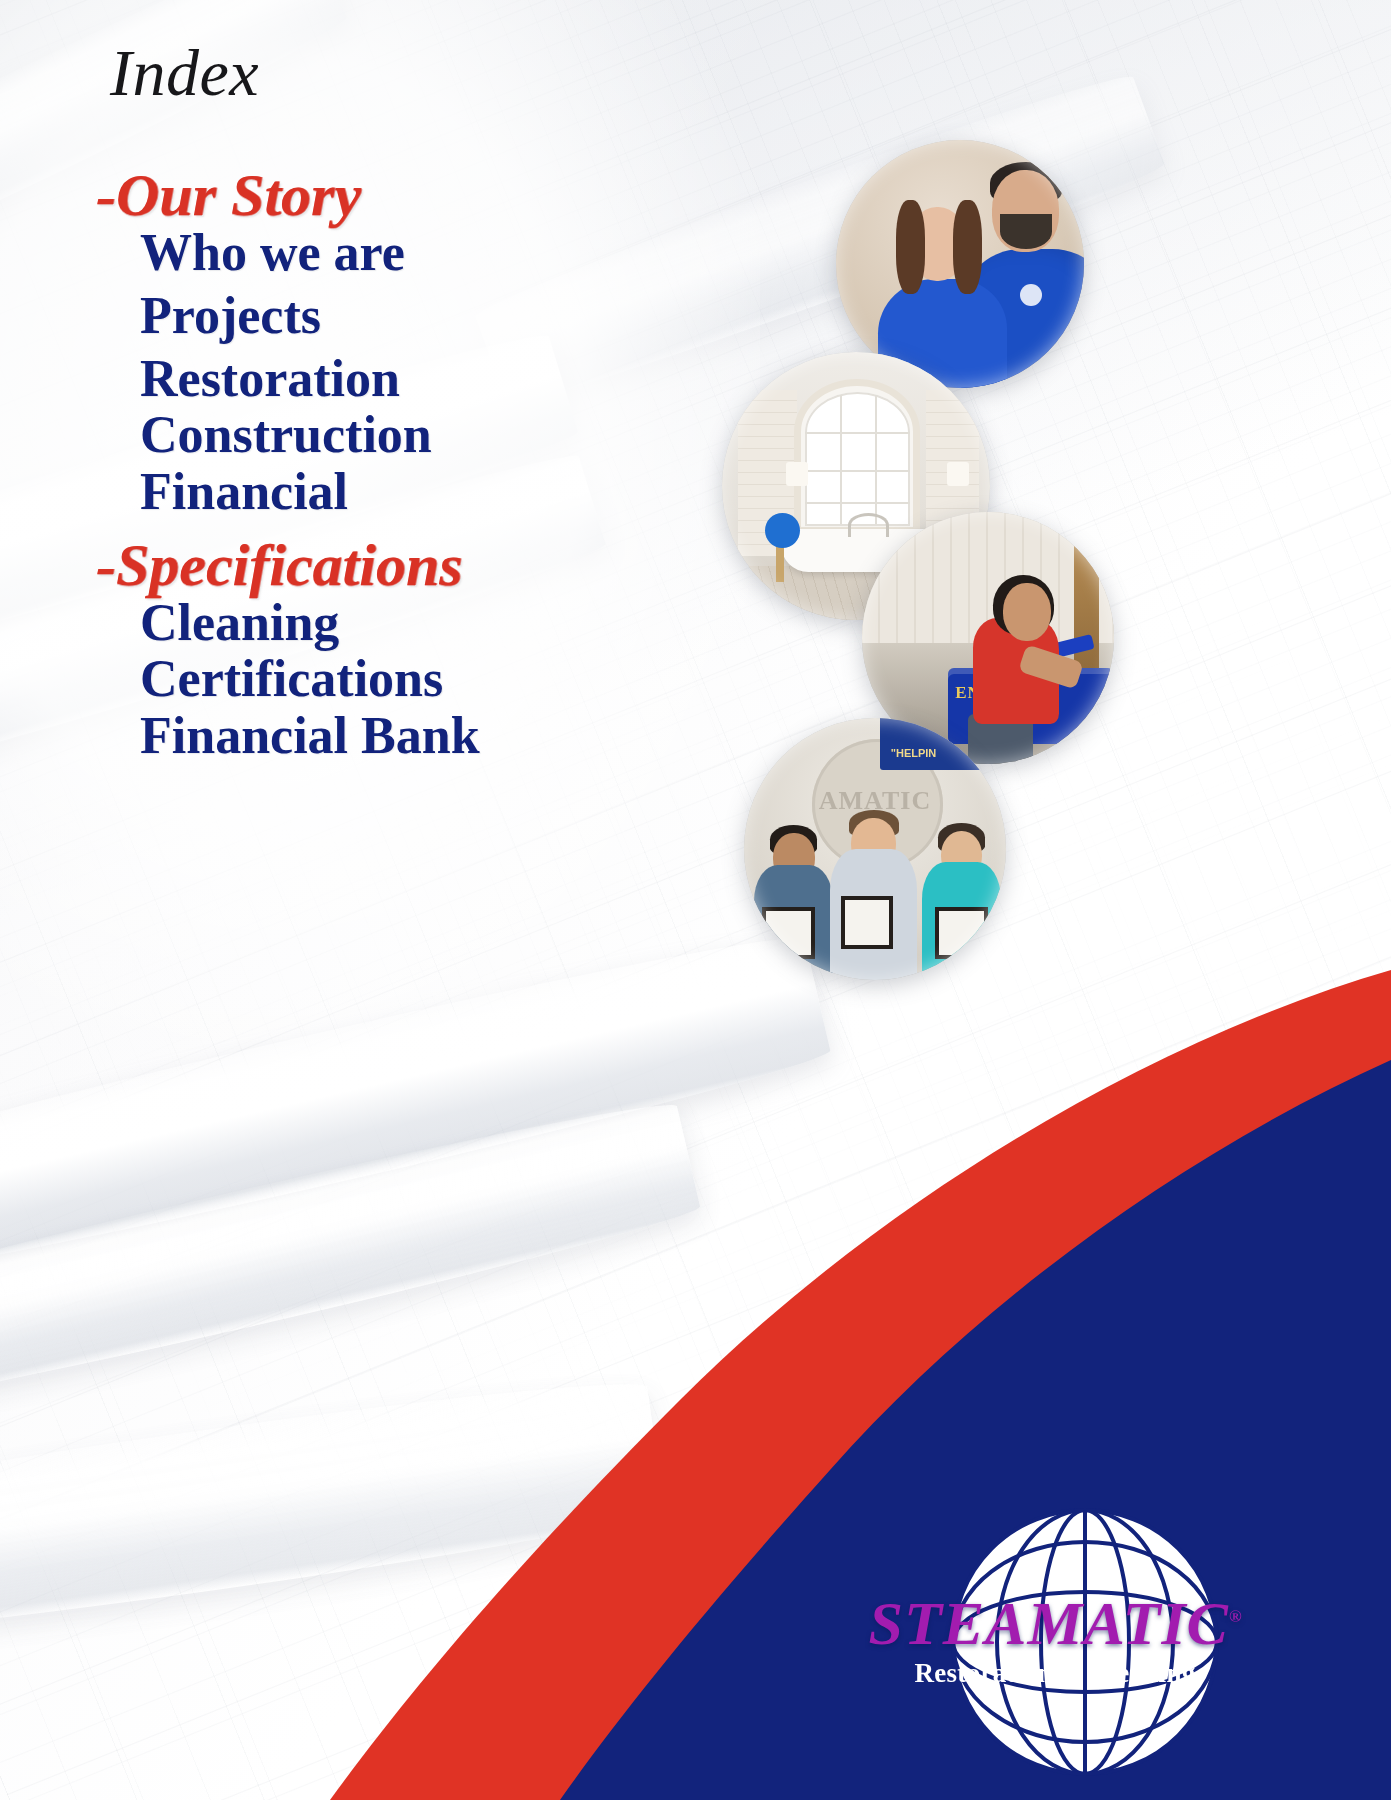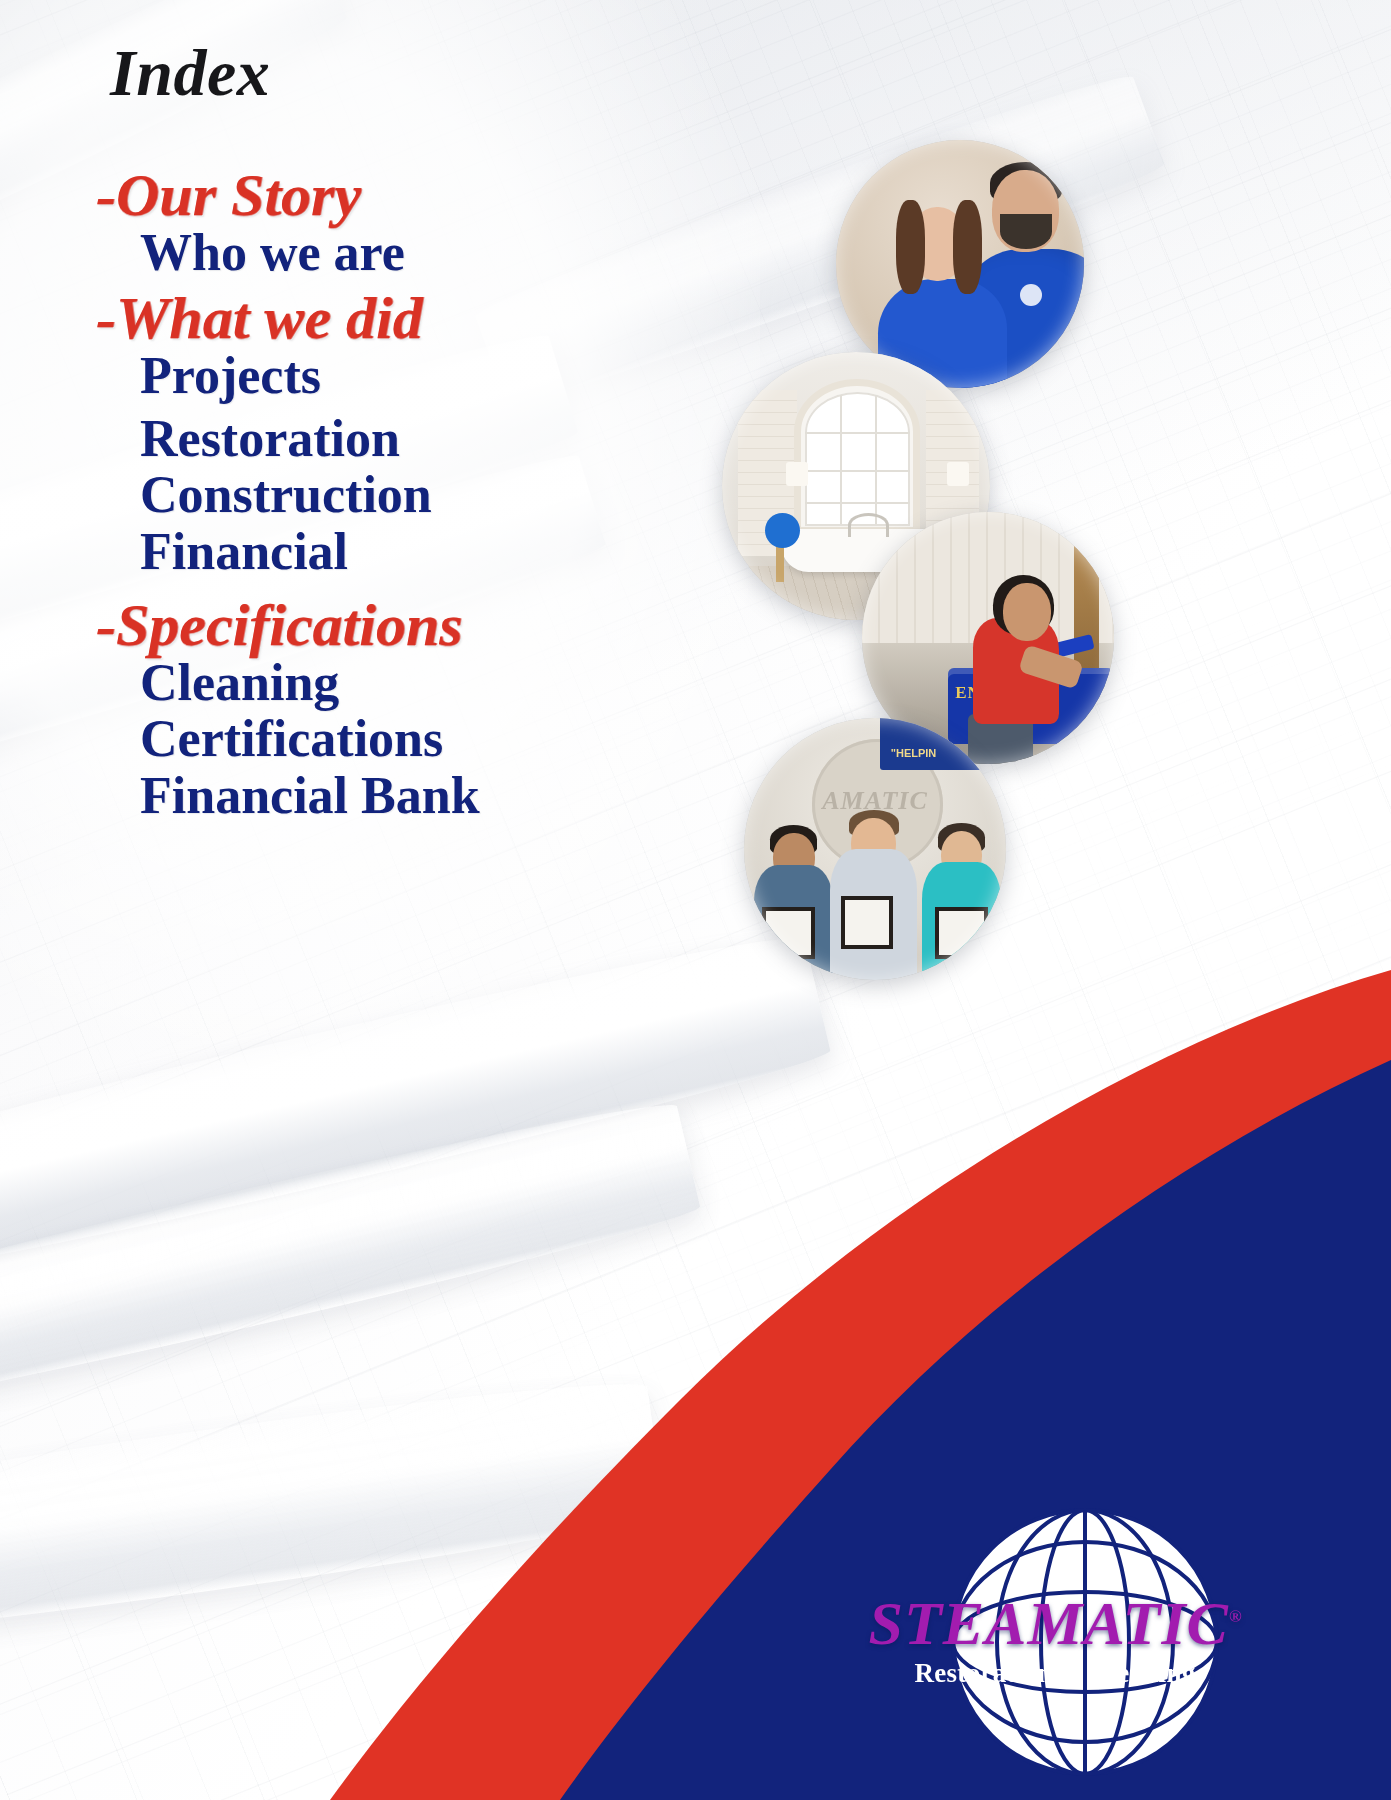--- a/index.html
+++ b/index.html
@@ -91,21 +91,21 @@
   .index-col {
     position: absolute;
     left: 96px;
     top: 38px;
     width: 640px;
     z-index: 6;
   }
   .index-title {
     font-family: "Liberation Serif", serif;
     font-style: italic;
-    font-weight: 700;
+    font-weight: 400;
     font-size: 66px;
     line-height: 1.05;
     color: #17171a;
     letter-spacing: .5px;
     margin: 0 0 58px 14px;
   }
   .sec-head {
     font-family: "Liberation Serif", serif;
     font-style: italic;
     font-weight: 700;
@@ -194,21 +194,21 @@
   .p3 .head   { position:absolute; left:56%; top:28%; width:19%; height:23%; background:#c9966f; border-radius:48%; }
   .p3 .hair   { position:absolute; left:52%; top:25%; width:24%; height:24%; background:#211b18; border-radius:50% 50% 42% 42%; }
   .p3 .arm    { position:absolute; left:63%; top:56%; width:24%; height:11%; background:#c9966f; border-radius:8px; transform: rotate(18deg); }
   .p3 .pants  { position:absolute; left:42%; top:80%; width:26%; height:20%; background:#4d5a6b; border-radius:6px; }
   .p3 .handle { position:absolute; left:62%; top:52%; width:30%; height:6%; background:#1b3fc0; border-radius:4px; transform: rotate(-14deg); }
 
   
   .p4 .sign   { position:absolute; inset:0; background: radial-gradient(circle at 50% 32%, #efece6 0%, #ddd8cf 58%, #c4beb3 100%); }
   .p4 .globeS { position:absolute; left:26%; top:8%; width:50%; height:50%; border-radius:50%; background:#d9d3c8;
                 box-shadow: inset 0 0 0 3px #cbc5ba; }
-  .p4 .signTx { position:absolute; left:17%; top:26%; width:66%; text-align:center; color:#b9b2a6; font-family:"Liberation Serif",serif; font-style:italic; font-weight:700; font-size:26px; letter-spacing:1px; }
+  .p4 .signTx { position:absolute; left:17%; top:26%; width:66%; text-align:center; color:#b9b2a6; font-family:"Liberation Serif",serif; font-weight:700; font-size:26px; letter-spacing:1px; }
   .p4 .banner { position:absolute; left:52%; top:-2%; width:44%; height:22%; background:#1b3a8f; border-radius:3px; }
   .p4 .bannerTx{position:absolute; left:56%; top:11%; color:#f0d98a; font-family:"Liberation Sans",sans-serif; font-weight:700; font-size:11px;}
   .p4 .pL { position:absolute; left:4%;  top:56%; width:30%; height:46%; background:#4e6f8e; border-radius:30% 30% 6% 6%; }
   .p4 .pC { position:absolute; left:33%; top:50%; width:33%; height:52%; background:#cfd6de; border-radius:30% 30% 6% 6%; }
   .p4 .pR { position:absolute; right:2%; top:55%; width:30%; height:47%; background:#2bbfc4; border-radius:30% 30% 6% 6%; }
   .p4 .hL { position:absolute; left:11%; top:44%; width:16%; height:19%; background:#bb8a63; border-radius:48%; }
   .p4 .hC { position:absolute; left:41%; top:38%; width:17%; height:20%; background:#e3b893; border-radius:48%; }
   .p4 .hR { position:absolute; right:9%; top:43%; width:16%; height:19%; background:#e0b893; border-radius:48%; }
   .p4 .hairL{position:absolute; left:10%; top:41%; width:18%; height:11%; background:#221c18; border-radius:50% 50% 20% 20%;}
   .p4 .hairC{position:absolute; left:40%; top:35%; width:19%; height:10%; background:#6d5239; border-radius:50% 50% 20% 20%;}
@@ -384,21 +384,20 @@
   <div class="index-col">
 
     <h1 class="index-title">Index</h1>
 
     <div class="sec-block b1">
       <div class="sec-head">-Our Story</div>
       <div class="sec-item">Who we are</div>
     </div>
 
     <div class="sec-block b2">
-      <div class="sec-head">-What we did</div>
       <div class="sec-item">Projects</div>
     </div>
 
     <div class="sec-block b3">
       <div class="sec-item">Restoration</div>
       <div class="sec-item">Construction</div>
       <div class="sec-item">Financial</div>
     </div>
 
     <div class="sec-block b4">

